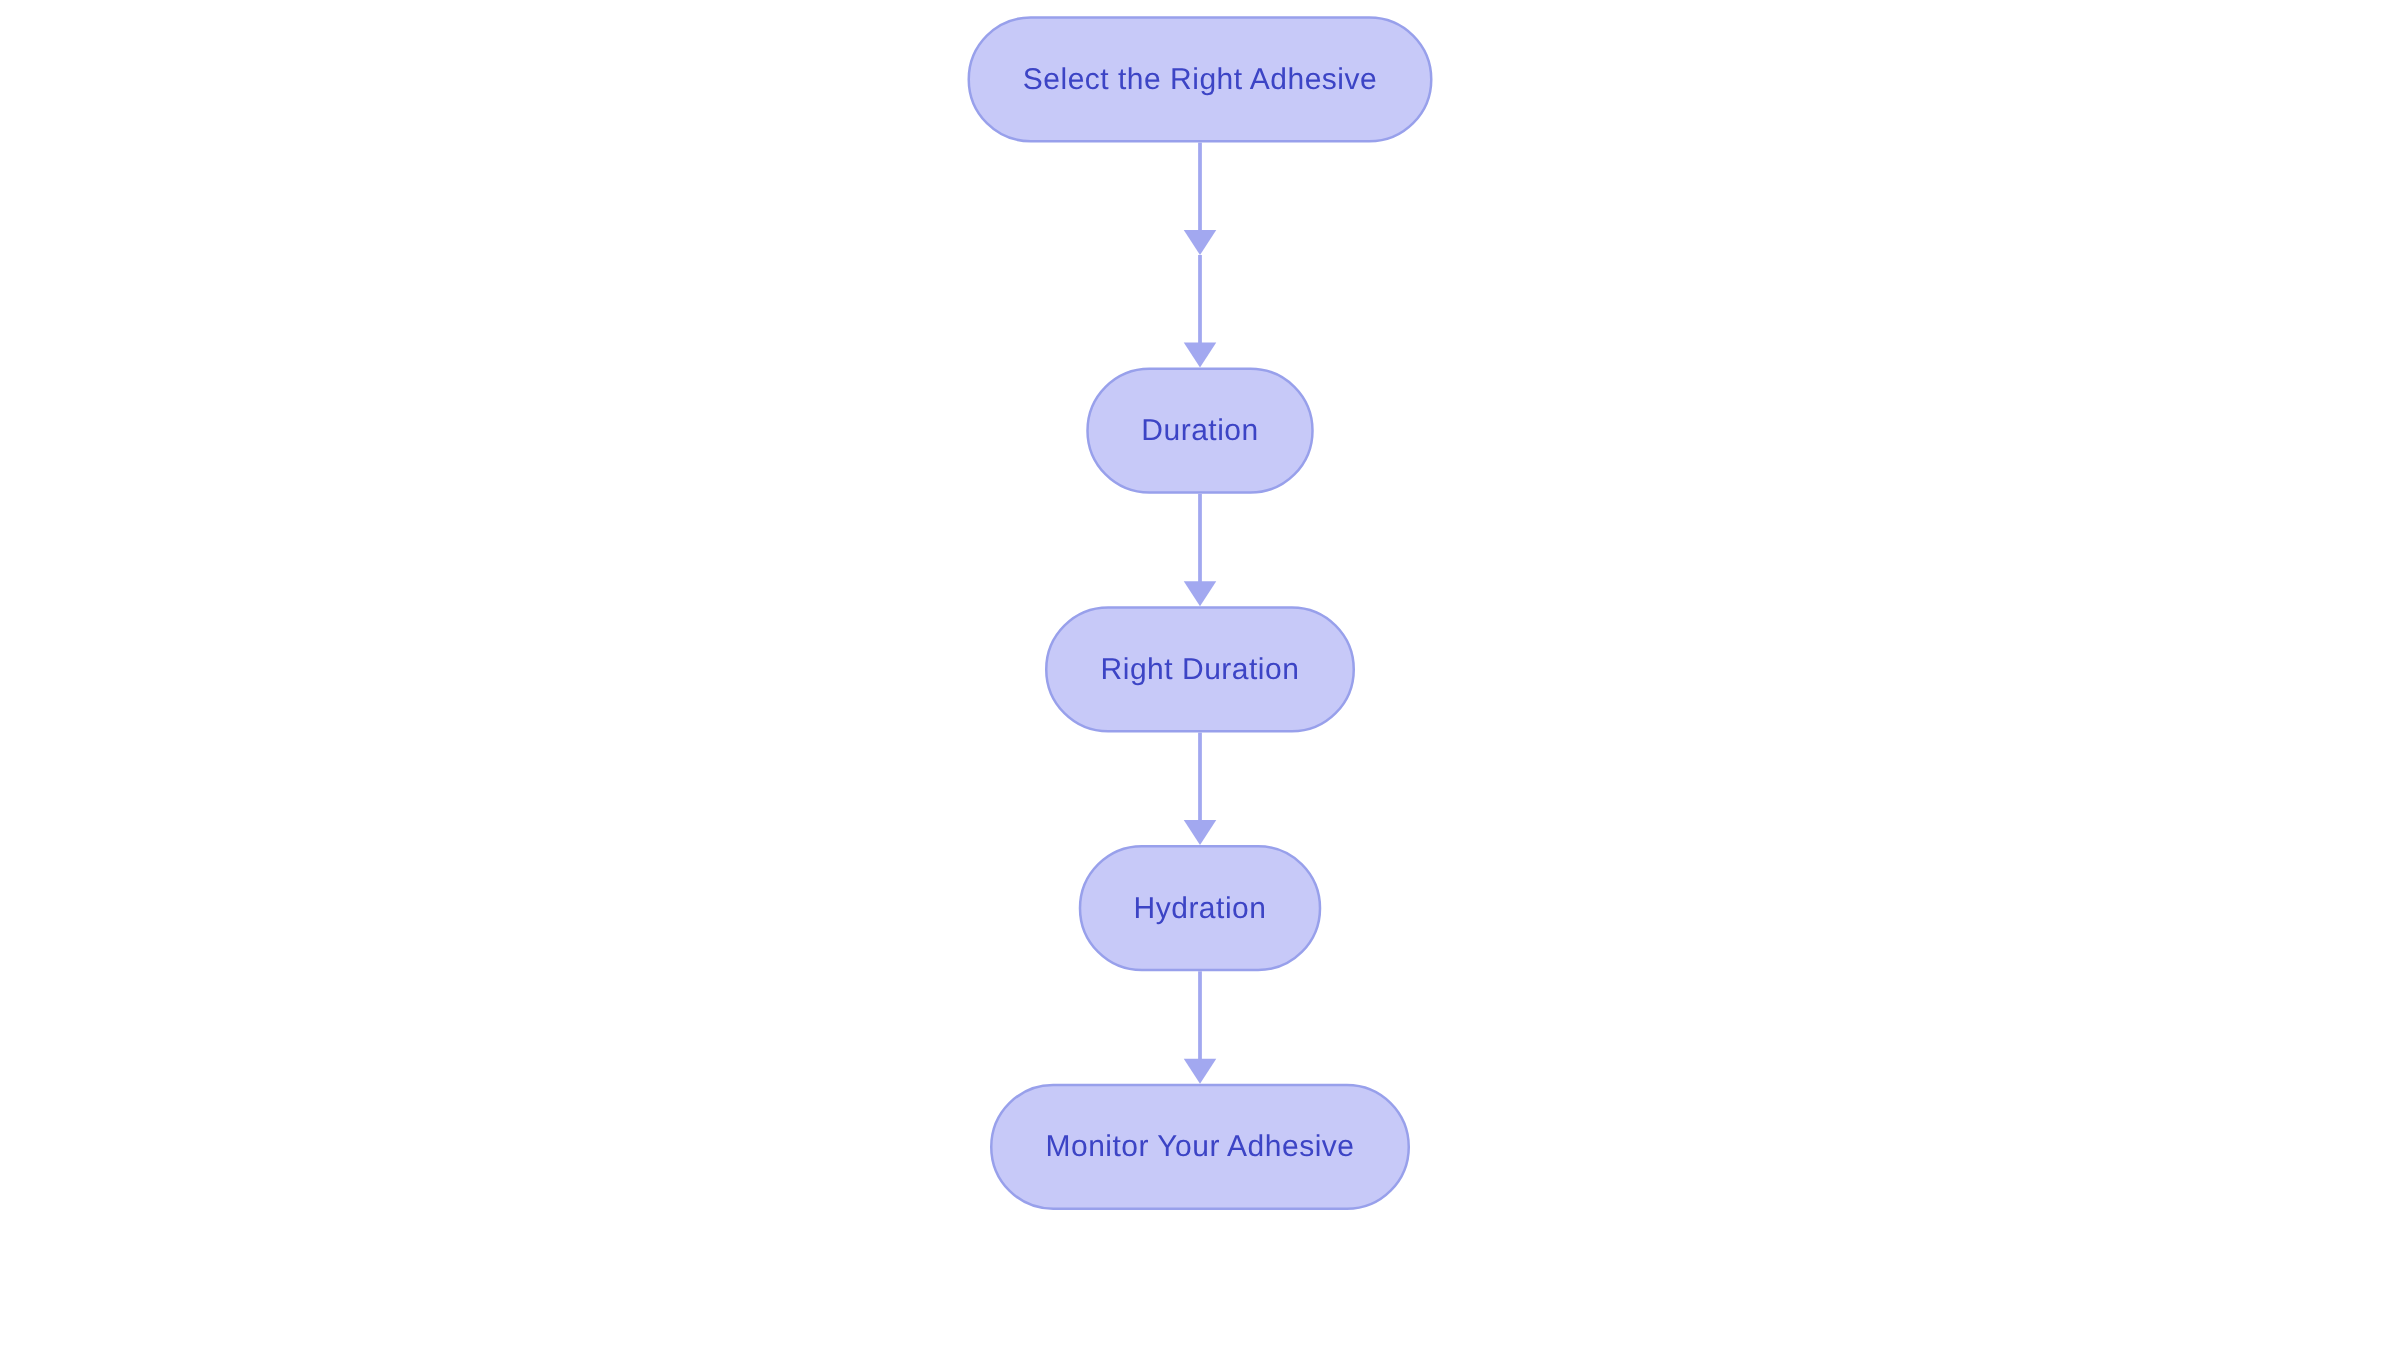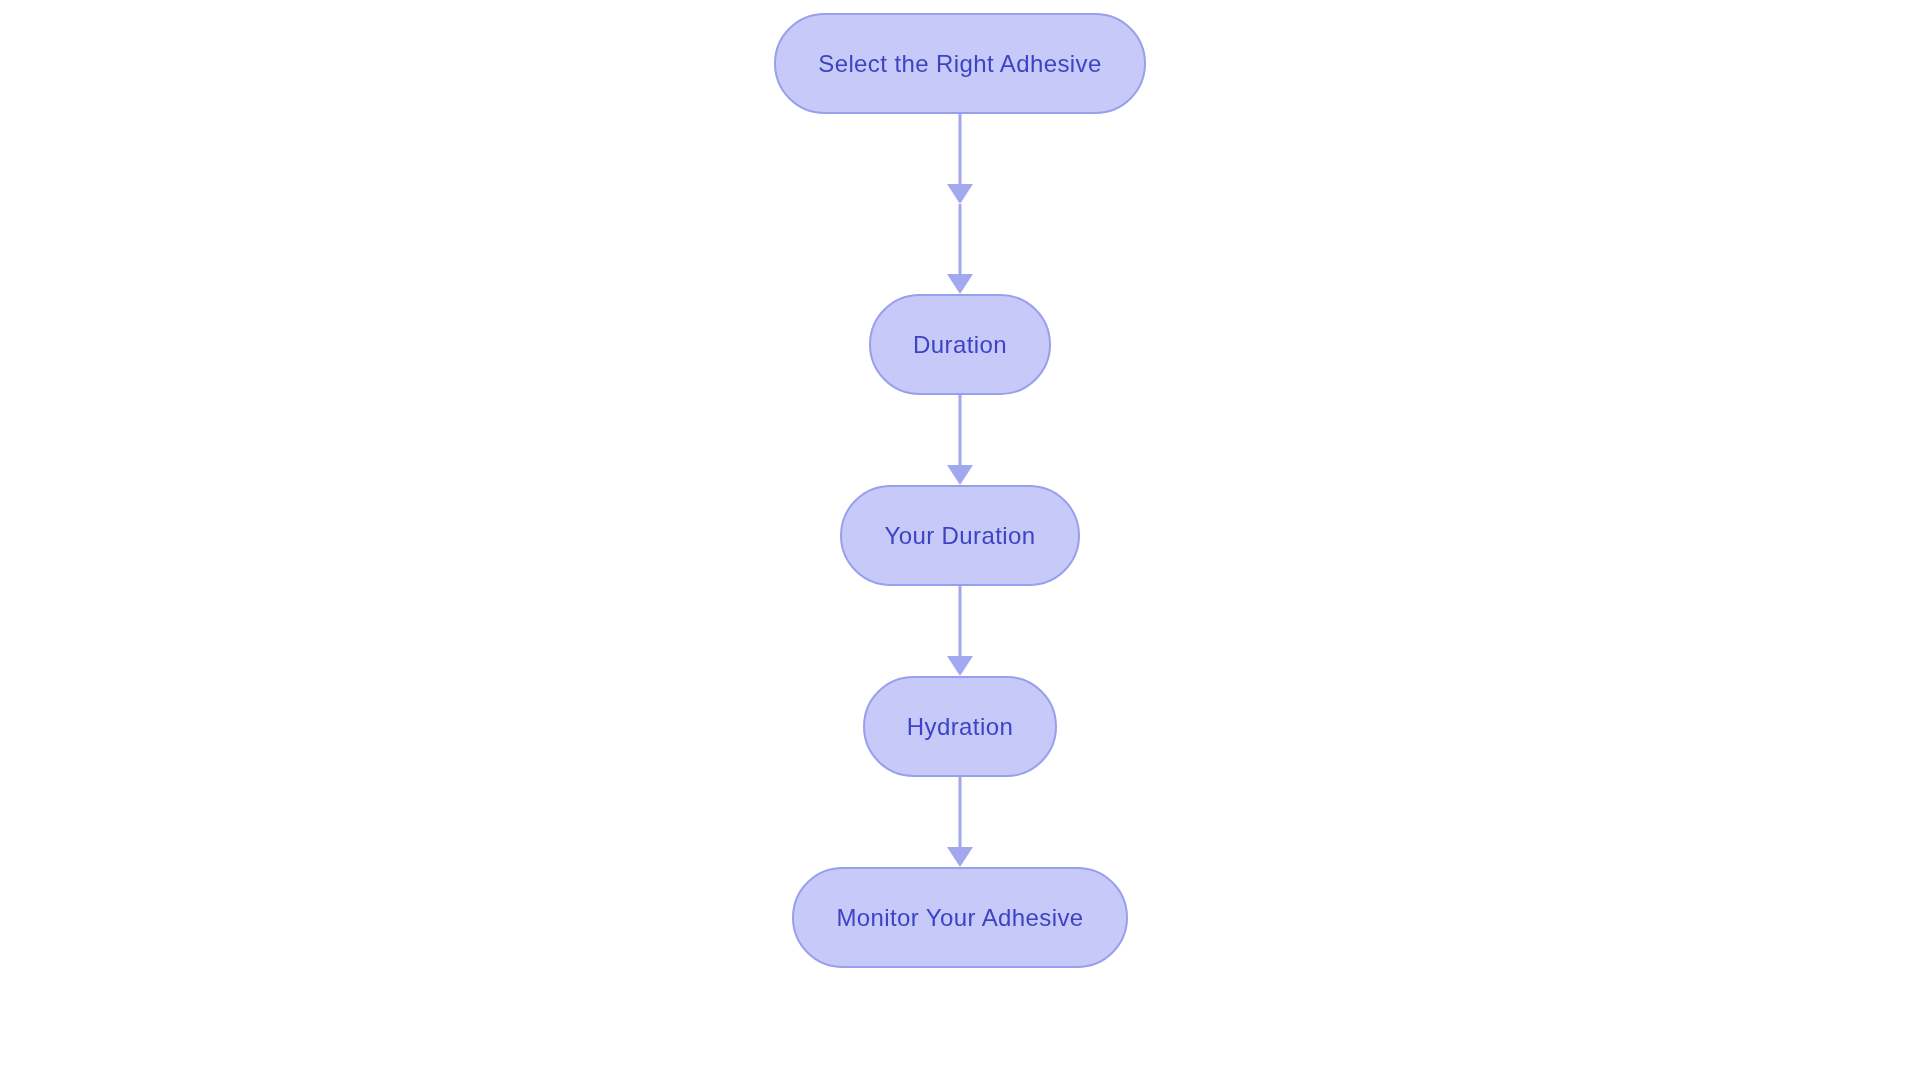--- a/index.html
+++ b/index.html
@@ -98,21 +98,21 @@
     <div class="node">
       <span>Duration</span>
     </div>
 
     <div class="connector">
       <div class="line"></div>
       <div class="head"></div>
     </div>
 
     <div class="node">
-      <span>Your Duration</span>
+      <span>Right Duration</span>
     </div>
 
     <div class="connector">
       <div class="line"></div>
       <div class="head"></div>
     </div>
 
     <div class="node">
       <span>Hydration</span>
     </div>

